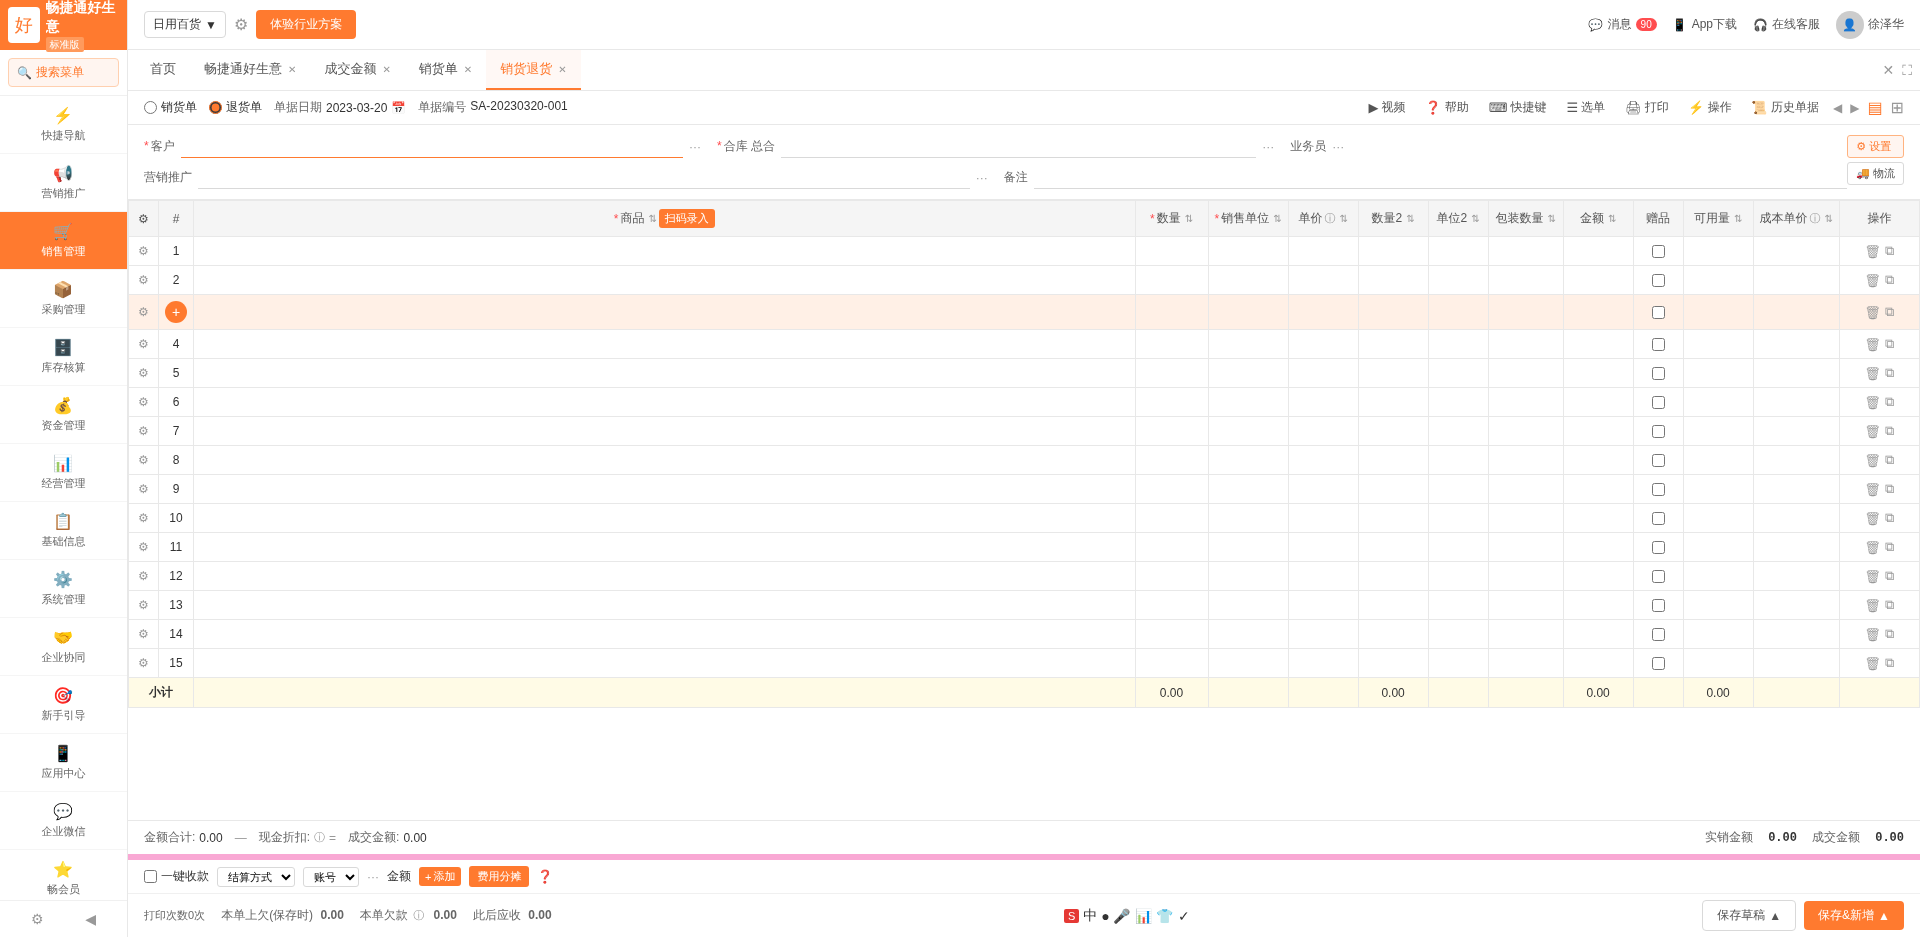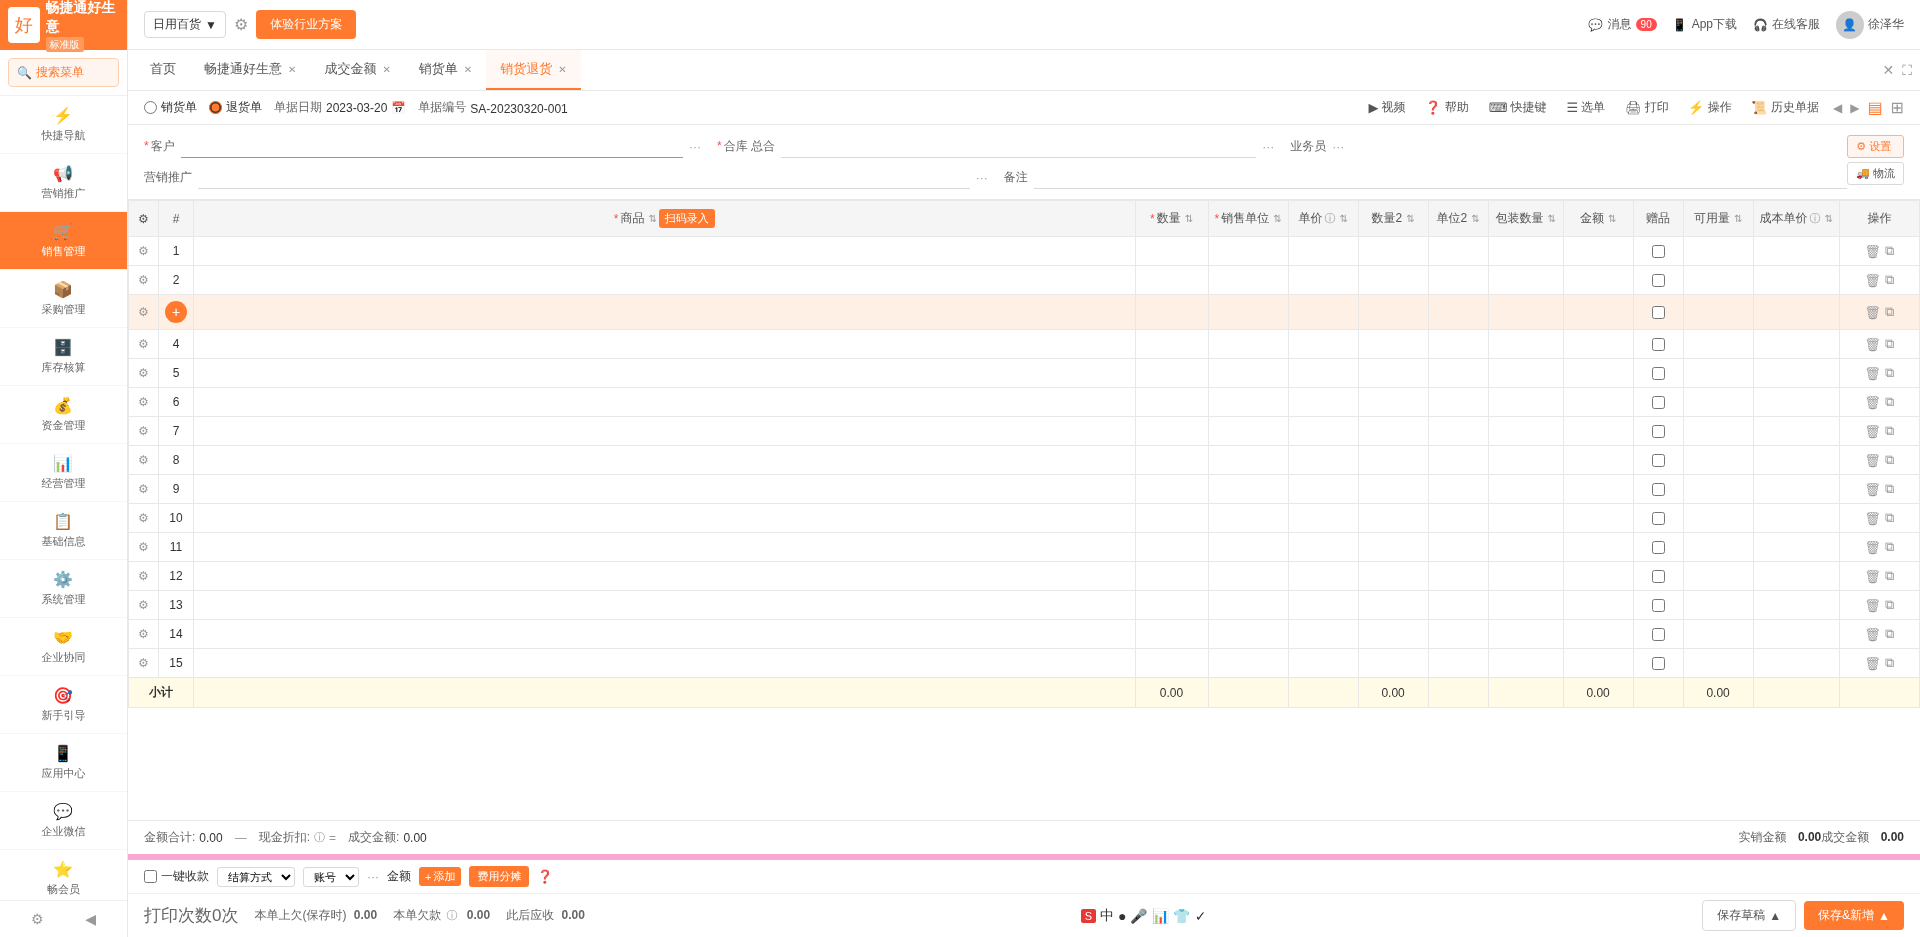--- a/index.html
+++ b/index.html
@@ -48,21 +48,21 @@
 
     
     .sub-toolbar { display: flex; align-items: center; justify-content: space-between; padding: 6px 16px; background: #fff; border-bottom: 1px solid #e8e8e8; flex-shrink: 0; }
     .sub-toolbar-left { display: flex; align-items: center; gap: 12px; }
     .radio-group { display: flex; align-items: center; gap: 12px; }
     .radio-item { display: flex; align-items: center; gap: 4px; cursor: pointer; font-size: 12px; }
     .radio-item input[type="radio"] { accent-color: #ff7a2f; }
     .form-date { display: flex; align-items: center; gap: 4px; font-size: 12px; }
     .form-date-label { color: #666; }
     .form-date-value { color: #333; font-weight: 500; }
-    .form-id { display: flex; align-items: flex-end; gap: 4px; font-size: 12px; }
+    .form-id { display: flex; align-items: flex-start; gap: 4px; font-size: 12px; }
     .sub-toolbar-right { display: flex; align-items: center; gap: 8px; }
     .toolbar-btn { display: flex; align-items: center; gap: 3px; cursor: pointer; color: #555; font-size: 12px; padding: 2px 6px; }
     .toolbar-btn-icon { font-size: 13px; }
 
     
     .form-fields { display: flex; align-items: flex-start; gap: 0; padding: 10px 16px; background: #fff; border-bottom: 1px solid #e8e8e8; flex-shrink: 0; }
     .form-row { display: flex; align-items: center; gap: 16px; flex-wrap: wrap; width: 100%; }
     .form-group { display: flex; align-items: center; gap: 6px; flex: 1; min-width: 280px; }
     .form-label { color: #666; font-size: 12px; white-space: nowrap; }
     .form-label.required::before { content: '*'; color: #ff4d4f; margin-right: 2px; }
@@ -109,21 +109,21 @@
     .footer-bottom-center { display: flex; align-items: center; gap: 4px; }
     .footer-bottom-right { display: flex; align-items: center; gap: 8px; }
     .save-draft-btn { background: #fff; border: 1px solid #d9d9d9; border-radius: 4px; padding: 6px 14px; cursor: pointer; font-size: 12px; color: #555; display: flex; align-items: center; gap: 4px; }
     .save-new-btn { background: #ff7a2f; color: #fff; border: none; border-radius: 4px; padding: 6px 14px; cursor: pointer; font-size: 12px; display: flex; align-items: center; gap: 4px; }
 
     
     ::-webkit-scrollbar { width: 6px; height: 6px; }
     ::-webkit-scrollbar-track { background: #f1f1f1; }
     ::-webkit-scrollbar-thumb { background: #ccc; border-radius: 3px; }
 
-    .print-info { font-size: 17px; color: #666; }
+    .print-info { font-size: 11px; color: #666; }
 
     .th-inner { display: flex; align-items: center; justify-content: center; gap: 2px; }
   </style>
 </head>
 <body>
 
 <div class="sidebar">
   <div class="sidebar-logo">
     <div class="sidebar-logo-icon">好</div>
     <div class="sidebar-logo-text">
@@ -884,21 +884,21 @@
         <span class="footer-calc-dash">—</span>
         <div class="footer-calc-item">
           <span class="footer-calc-label">现金折扣:</span>
           <span style="color:#999;font-size:11px;">ⓘ</span>
           <span class="footer-calc-eq">=</span>
         </div>
         <div class="footer-calc-item">
           <span class="footer-calc-label">成交金额:</span>
           <span class="footer-calc-value">0.00</span>
         </div>
-        <div style="margin-left:auto; display:flex; gap:0; align-items:center;">
+        <div style="margin-left:auto; display:flex; gap:15px; align-items:center;font-family:Liberation Mono, monospace;">
           <div style="font-size:12px; text-align:right;">
             <span style="color:#666;">实销金额</span>
             <span style="font-weight:600; color:#333; margin-left:8px;">0.00</span>
           </div>
           <div style="font-size:12px; text-align:right;">
             <span style="color:#666;">成交金额</span>
             <span style="font-weight:600; color:#333; margin-left:8px;">0.00</span>
           </div>
         </div>
       </div>

